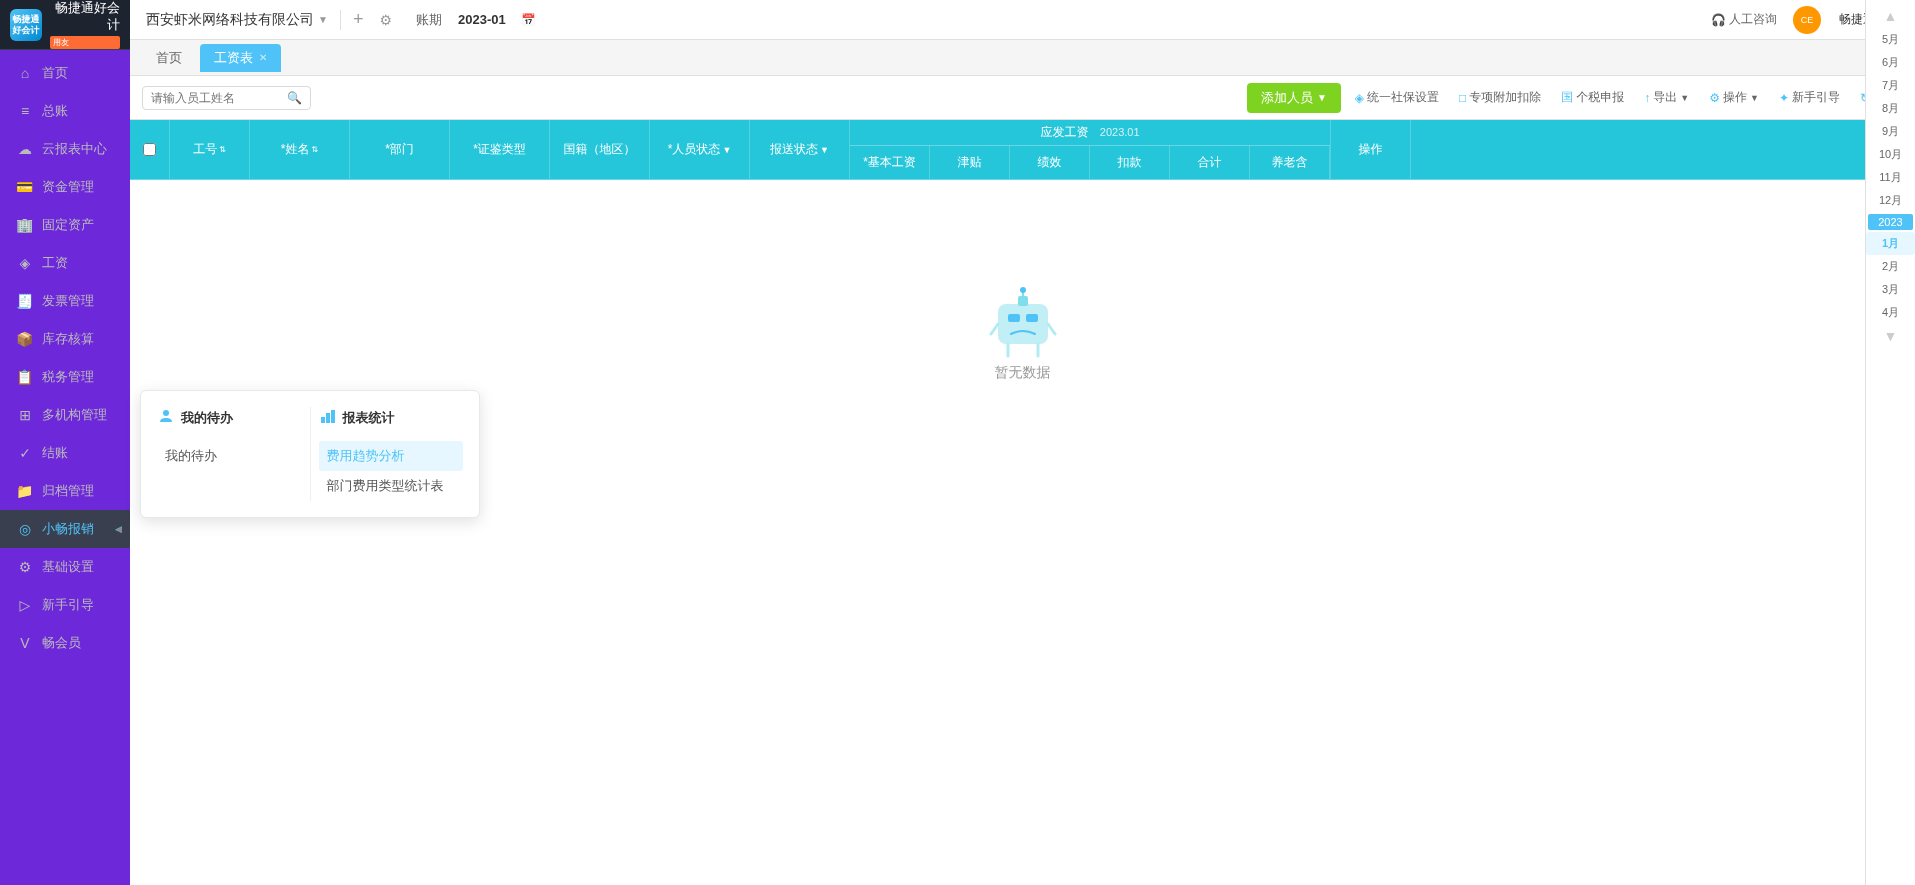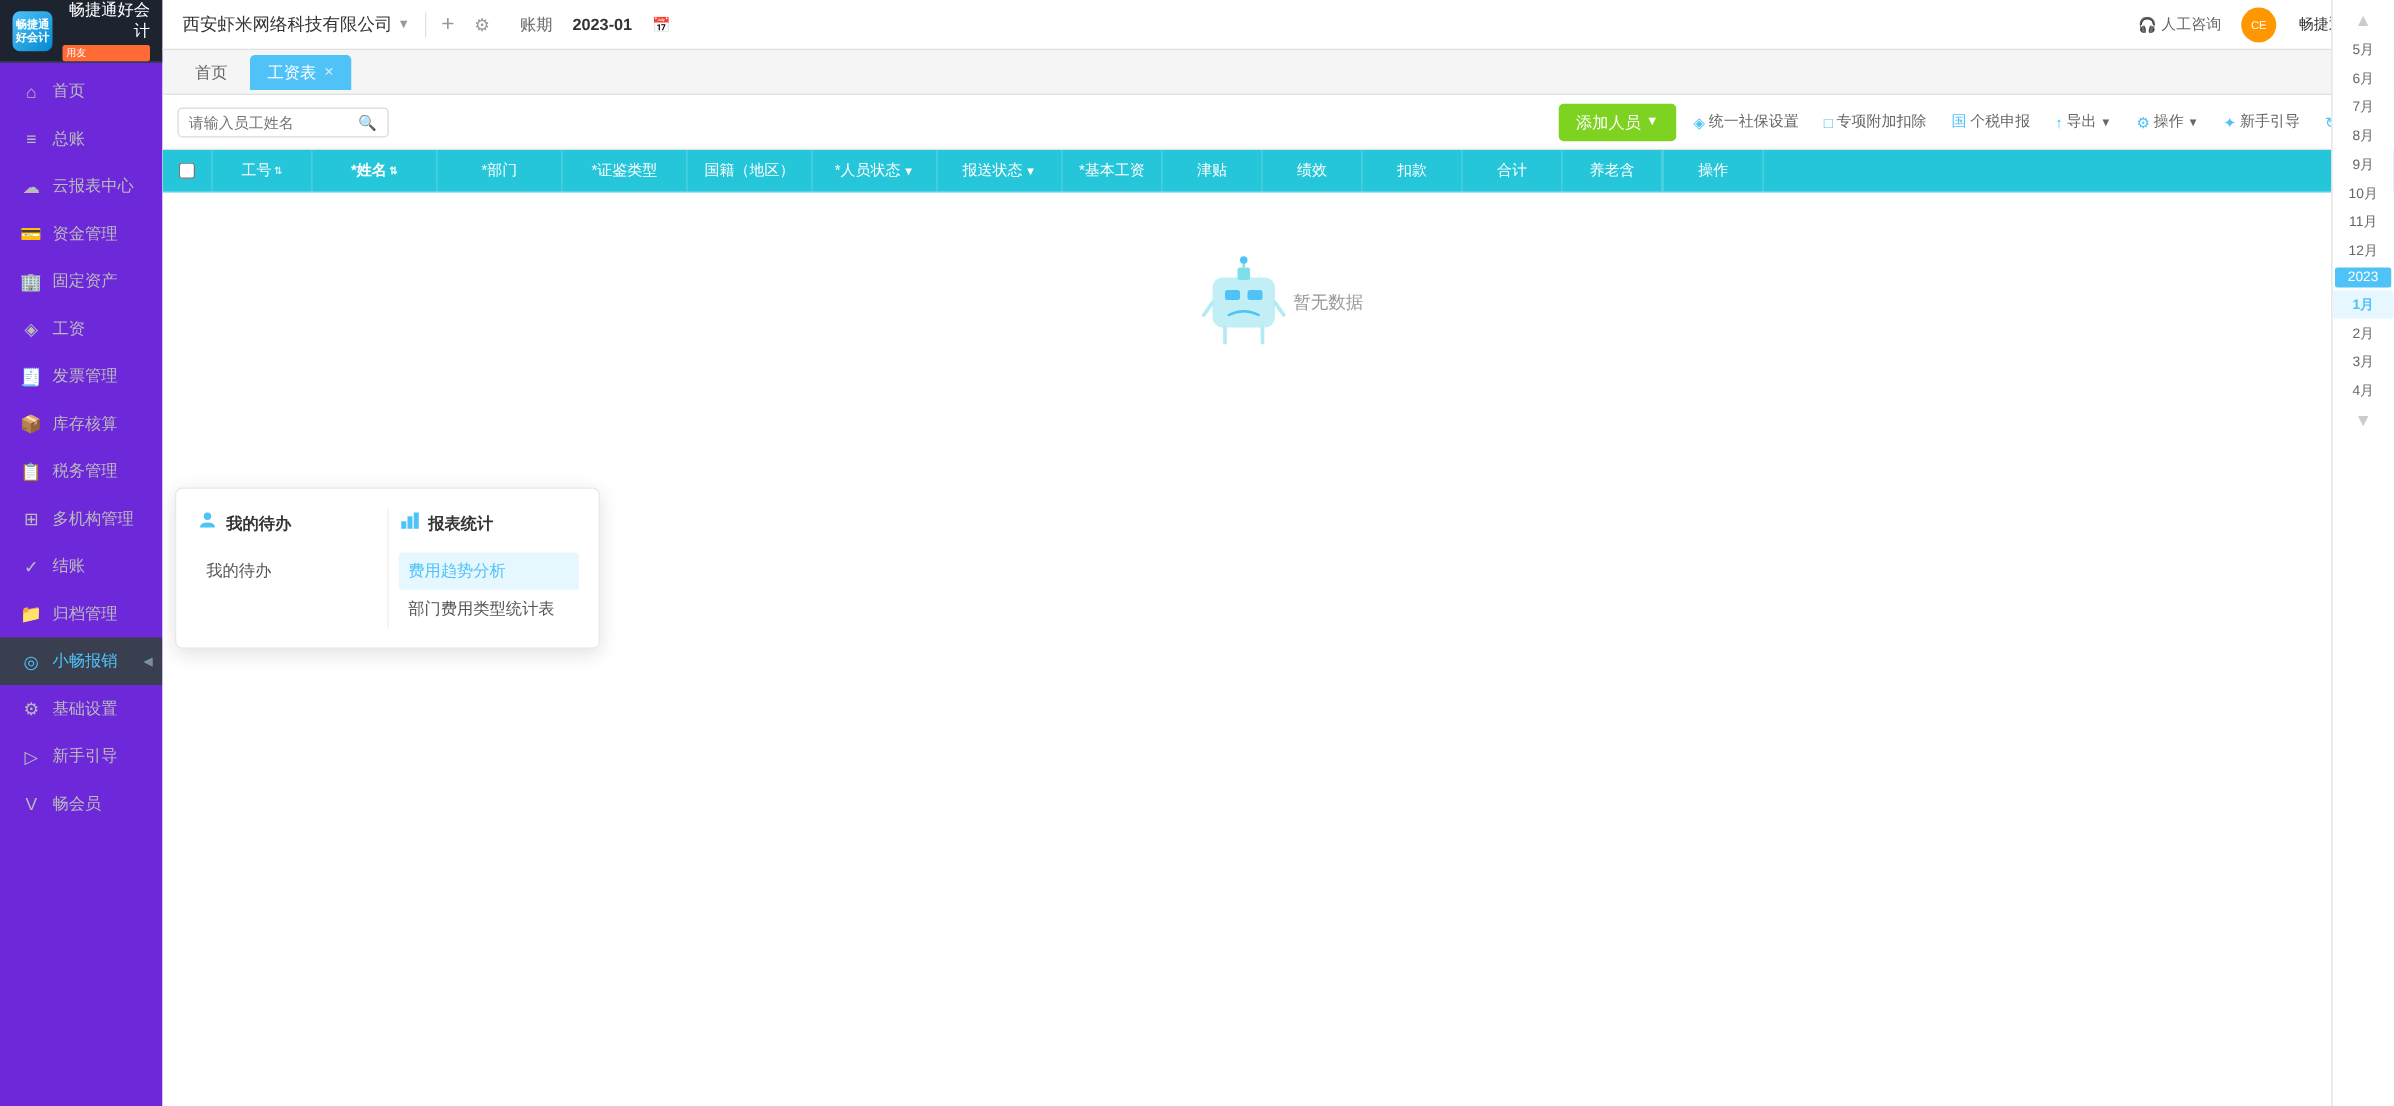--- a/index.html
+++ b/index.html
@@ -92,32 +92,32 @@
     .table-container { flex: 1; overflow: auto; background: #fff; position: relative; }
     .th-checkbox { width: 40px; display: flex; align-items: center; justify-content: center; padding: 8px; border-right: 1px solid rgba(255,255,255,0.2); }
     .th-cell {
       padding: 8px 6px; font-size: 12px; display: flex; align-items: center;
       border-right: 1px solid rgba(255,255,255,0.2); justify-content: center;
       white-space: nowrap; text-align: center;
     }
     .th-cell.sortable { cursor: pointer; }
 
     .col-jobno { width: 80px; }
-    .col-name { width: 100px; font-weight: bold; }
+    .col-name { width: 100px; }
     .col-dept { width: 100px; }
     .col-idtype { width: 100px; }
     .col-idno { width: 140px; }
     .col-nation { width: 100px; }
     .col-status { width: 100px; }
     .col-send { width: 100px; }
 
     
     .empty-state {
-      display: flex; flex-direction: row; align-items: center;
-      justify-content: center; padding: 48px 20px; color: #999;
+      display: flex; flex-direction: column; align-items: center;
+      justify-content: center; padding: 104px 20px; color: #999;
     }
     .empty-text { font-size: 14px; color: #999; }
 
     
     .timeline-panel {
       position: absolute; right: 0; top: 0; width: 50px; height: 885px;
       background: #fff; border-left: 1px solid #e0e0e0; display: flex;
       flex-direction: column; align-items: center; padding: 4px 0; overflow: hidden;
       z-index: 100;
     }
@@ -347,20 +347,24 @@
         <div class="th-cell col-status" style="min-width:100px;">
           <span>*人员状态</span>
           <span style="font-size:9px; margin-left:2px;">▼</span>
         </div>
         <div class="th-cell col-send" style="min-width:100px;">
           <span>报送状态</span>
           <span style="font-size:9px; margin-left:2px;">▼</span>
         </div>
 
         <div style="display:flex; flex-direction:column; border-right:1px solid rgba(255,255,255,0.2); min-width:480px;">
+          <div style="text-align:center; padding:4px 8px; font-size:12px; color:#fff; border-bottom:1px solid rgba(255,255,255,0.3); flex:0 0 auto;">
+            <span>应发工资</span>
+            <span style="margin-left:8px; font-size:11px; color:rgba(255,255,255,0.8);">2023.01</span>
+          </div>
           <div style="display:flex; flex:1;">
             <div class="th-cell" style="min-width:80px; border-right:1px solid rgba(255,255,255,0.2);">
               <span>*基本工资</span>
             </div>
             <div class="th-cell" style="min-width:80px; border-right:1px solid rgba(255,255,255,0.2);">
               <span>津贴</span>
             </div>
             <div class="th-cell" style="min-width:80px; border-right:1px solid rgba(255,255,255,0.2);">
               <span>绩效</span>
             </div>

